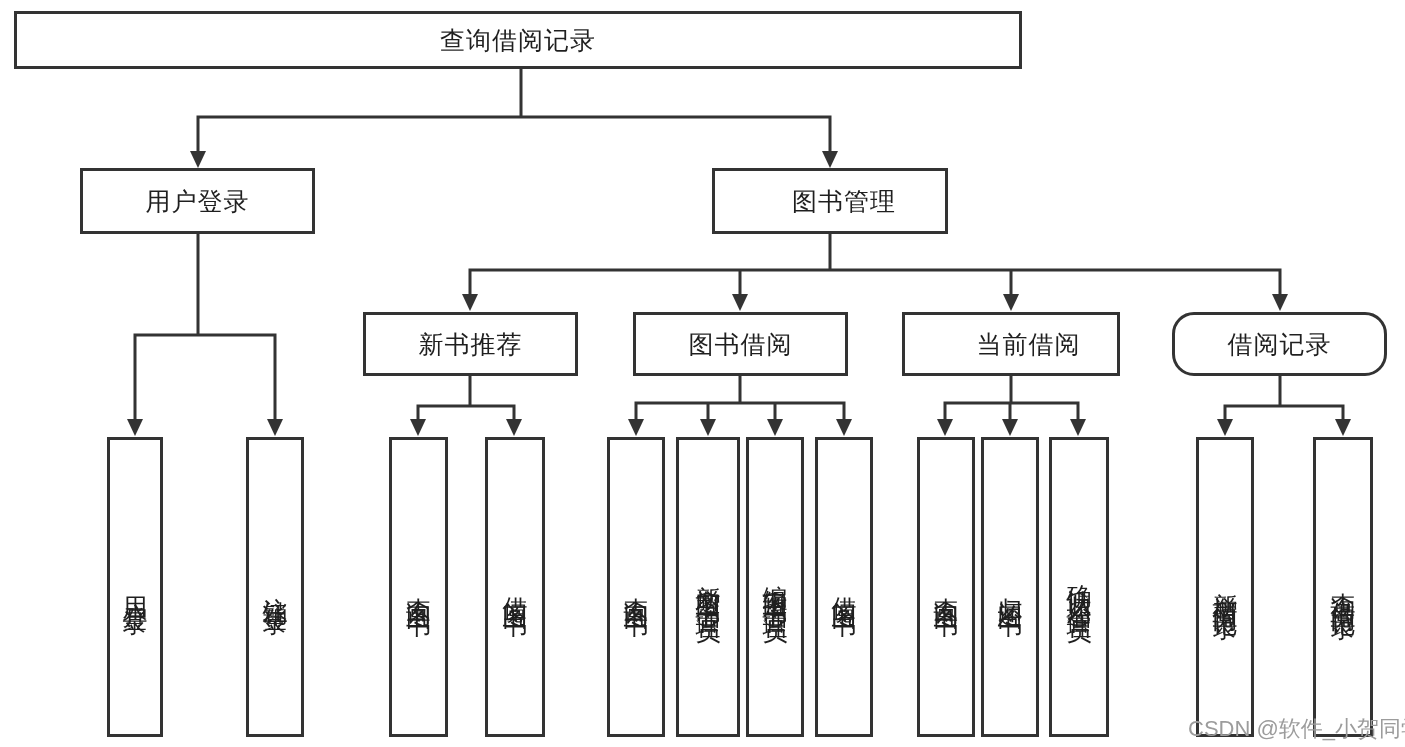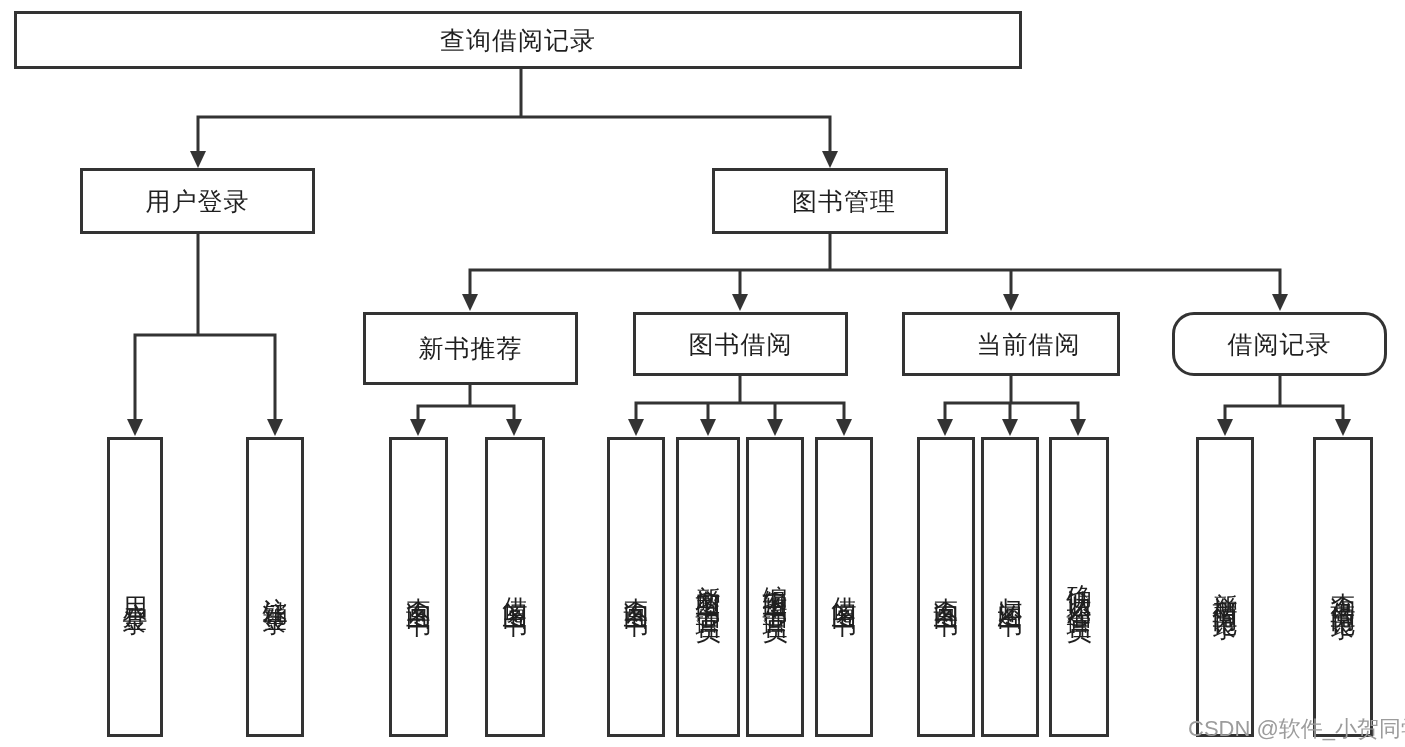--- a/index.html
+++ b/index.html
@@ -91,21 +91,21 @@
     <span>查询借阅记录</span>
   </div>
 
   <div class="box hbox" style="left:80px;top:168px;width:235px;height:66px;">
     <span>用户登录</span>
   </div>
   <div class="box hbox" style="left:712px;top:168px;width:236px;height:66px;padding-left:28px;">
     <span>图书管理</span>
   </div>
 
-  <div class="box hbox" style="left:363px;top:312px;width:215px;height:73px;font-family:Liberation Serif, serif;">
+  <div class="box hbox" style="left:363px;top:312px;width:215px;height:64px;font-family:Liberation Serif, serif;">
     <span>新书推荐</span>
   </div>
   <div class="box hbox" style="left:633px;top:312px;width:215px;height:64px;align-items:center;">
     <span>图书借阅</span>
   </div>
   <div class="box hbox" style="left:902px;top:312px;width:218px;height:64px;padding-left:35px;">
     <span>当前借阅</span>
   </div>
   <div class="box hbox" style="left:1172px;top:312px;width:215px;height:64px;border-radius:22px;">
     <span>借阅记录</span>

